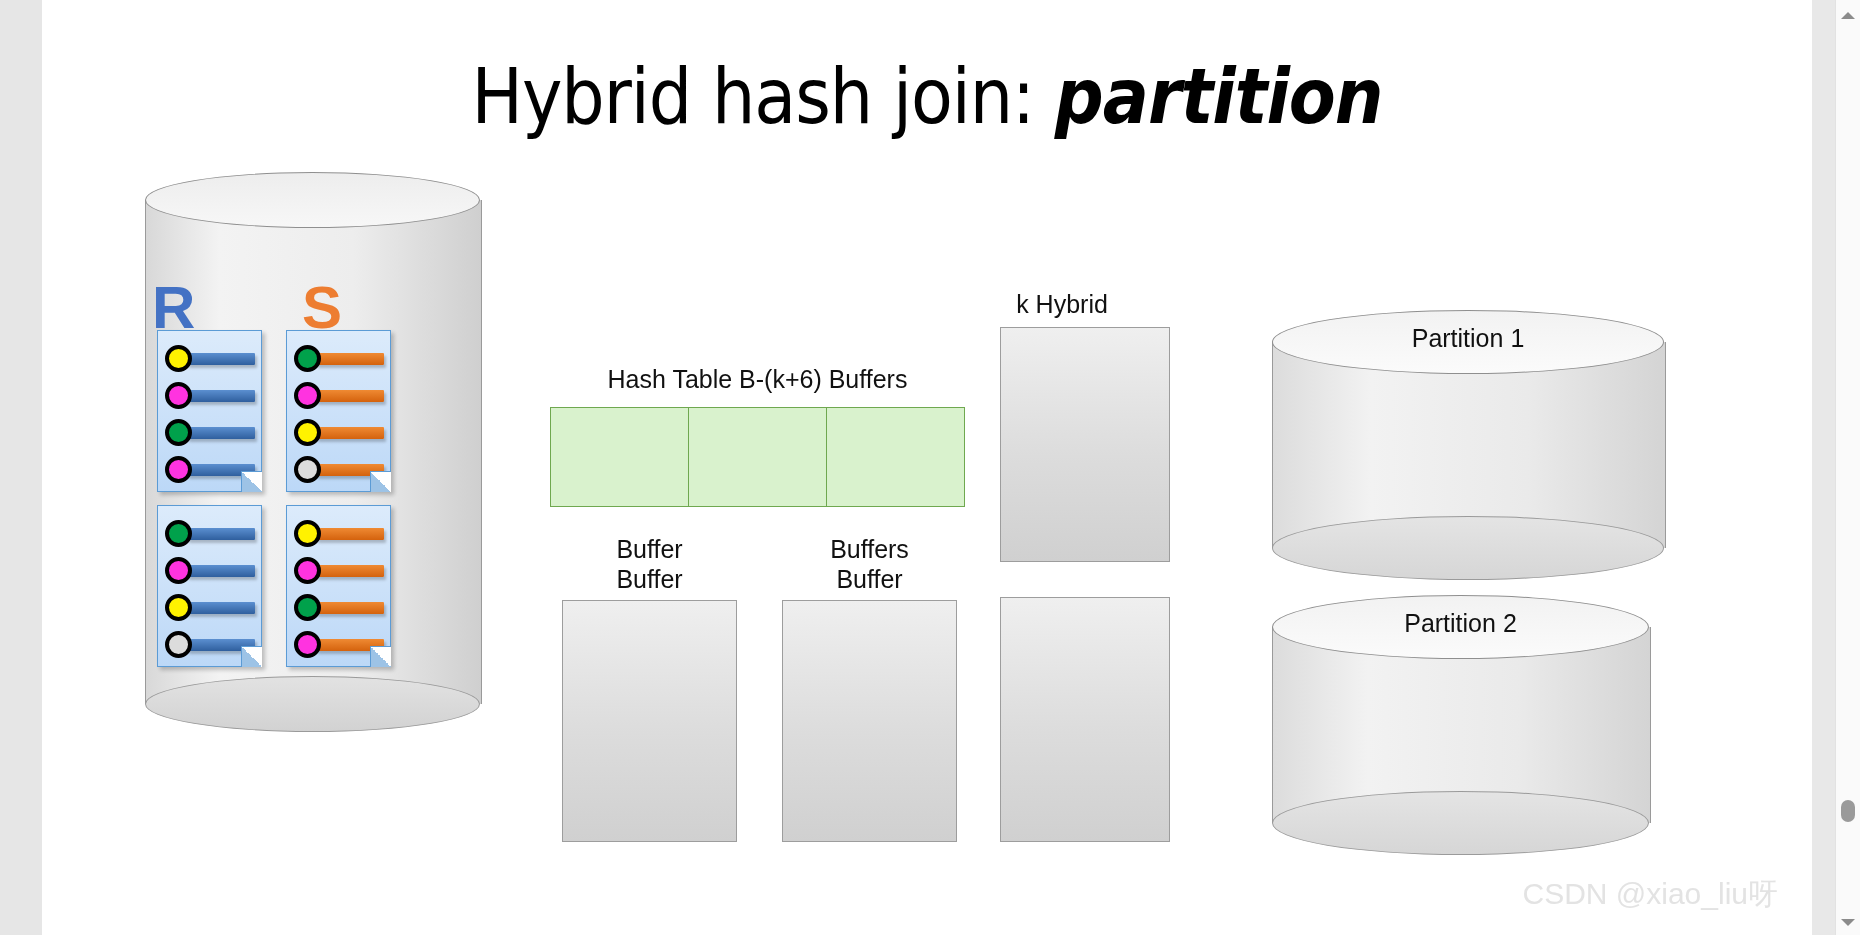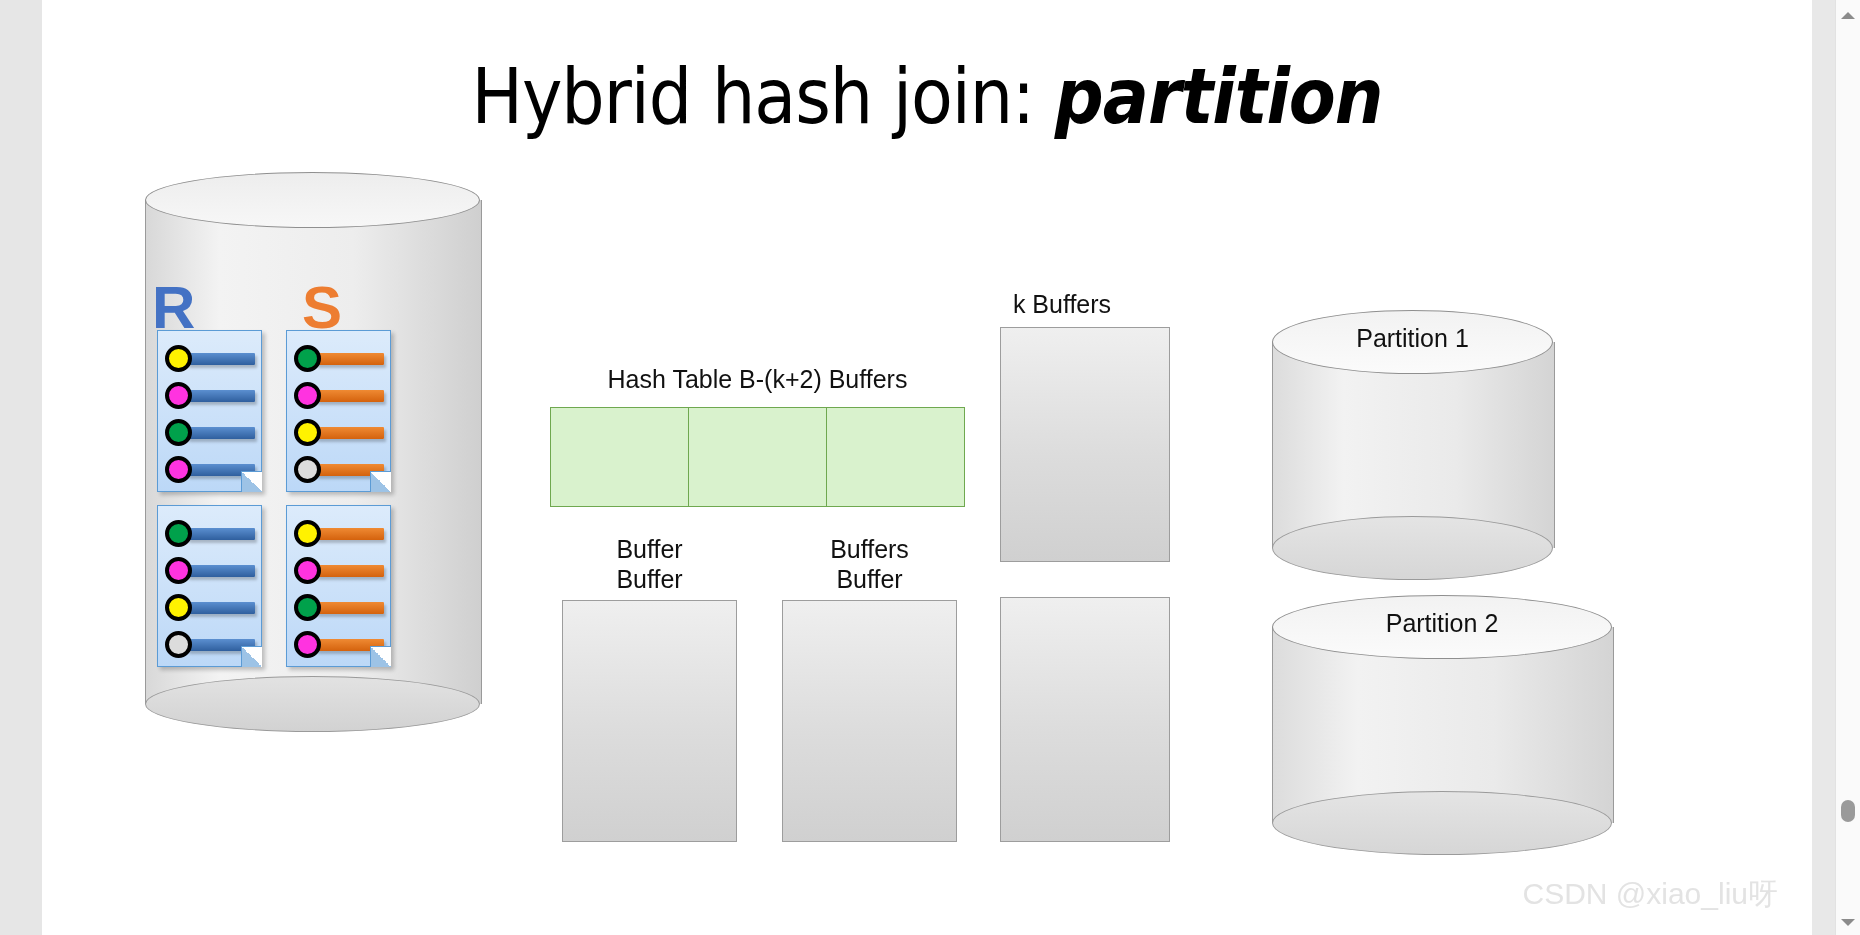--- a/index.html
+++ b/index.html
@@ -213,51 +213,51 @@
             <div class="bar s"></div>
           </div>
           <div class="rec" style="top: 125px;">
             <div class="dot" style="background: rgb(255, 51, 224);"></div>
             <div class="bar s"></div>
           </div>
           <div class="fold"></div>
         </div>
       </div>
 
-    <div class="boxlabel" id="ht-label" style="left: 478px; top: 365px; width: 475px; height: 32px;">Hash Table B-(k+2) Buffers</div>
+    <div class="boxlabel" id="ht-label" style="left: 478px; top: 365px; width: 475px; height: 32px;">Hash Table B-(k+6) Buffers</div>
     <div class="hashtable" id="hash-table" style="left: 508px; top: 407px; width: 415px; height: 100px;">
         <div class="cell"></div>
         <div class="cell"></div>
         <div class="cell"></div>
       </div>
 
     <div class="boxlabel" id="in-label" style="left: 520px; top: 535px; width: 175px; height: 62px;">
       <div>Buffer</div>
       <div>Buffer</div>
     </div>
     <div class="greybox" id="in-box" style="left: 520px; top: 600px; width: 175px; height: 242px;"></div>
 
     <div class="boxlabel" id="out-label" style="left: 740px; top: 535px; width: 175px; height: 62px;">
       <div>Buffers</div>
       <div>Buffer</div>
     </div>
     <div class="greybox" id="out-box" style="left: 740px; top: 600px; width: 175px; height: 242px;"></div>
 
-    <div class="boxlabel" id="k-label" style="left: 900px; top: 290px; width: 240px; height: 32px;">k Buffers</div>
+    <div class="boxlabel" id="k-label" style="left: 900px; top: 290px; width: 240px; height: 32px;">k Hybrid</div>
     <div class="greybox" id="k-box-1" style="left: 958px; top: 327px; width: 170px; height: 235px;"></div>
     <div class="greybox" id="k-box-2" style="left: 958px; top: 597px; width: 170px; height: 245px;"></div>
 
-    <div class="pcyl" id="part-1" style="left: 1230px; top: 310px; width: 281px; height: 270px;">
+    <div class="pcyl" id="part-1" style="left: 1230px; top: 310px; width: 392px; height: 270px;">
       <div class="pbody"></div>
       <div class="pbot"></div>
       <div class="ptop"></div>
       <div class="plbl">Partition 1</div>
     </div>
 
-    <div class="pcyl" id="part-2" style="left: 1230px; top: 595px; width: 340px; height: 260px;">
+    <div class="pcyl" id="part-2" style="left: 1230px; top: 595px; width: 340px; height: 260px; padding-left: 37px;">
       <div class="pbody"></div>
       <div class="pbot"></div>
       <div class="ptop"></div>
       <div class="plbl">Partition 2</div>
     </div>
 
     <div class="watermark">CSDN @xiao_liu呀</div>
 
   </div>
 

